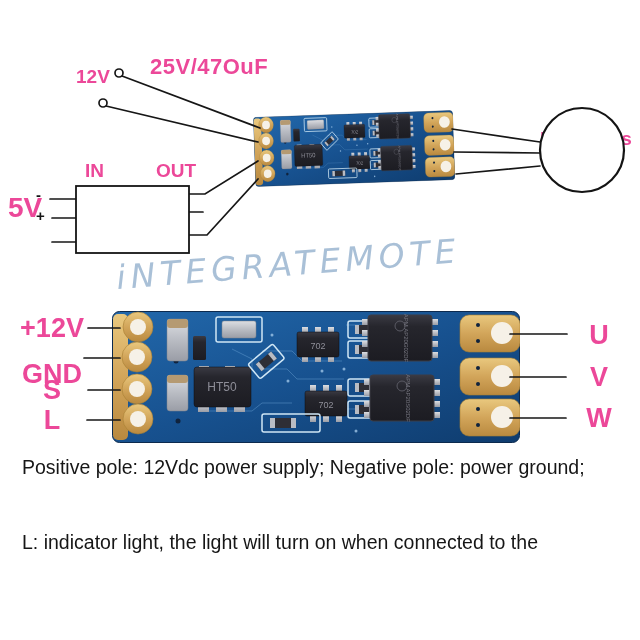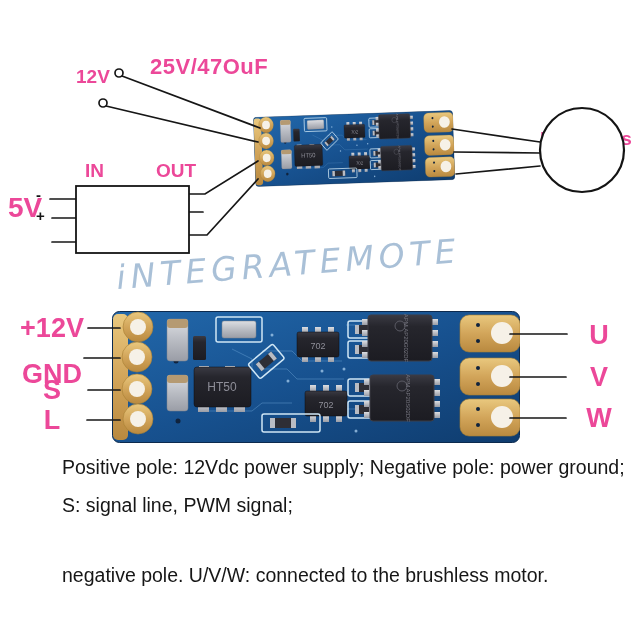--- a/index.html
+++ b/index.html
@@ -26,21 +26,21 @@
 
   .pcb-main{left:112px;top:311px;width:408px;height:132px;z-index:2;}
   .pcb-small{left:253px;top:117px;width:408px;height:132px;z-index:2;
              transform:rotate(-2deg) scale(0.49,0.53);transform-origin:0 0;}
 
   .ann{left:0;top:0;z-index:3;}
 
   .pin-left{width:100px;left:2px;text-align:center;font-size:27px;font-weight:600;z-index:4;}
   .pin-right{width:46px;left:576px;text-align:center;font-size:27px;font-weight:600;z-index:4;}
 
-  .desc{position:absolute;left:22px;font-size:19.5px;font-weight:400;white-space:nowrap;z-index:4;margin-left:40px;}
+  .desc{position:absolute;left:22px;font-size:19.5px;font-weight:400;white-space:nowrap;z-index:4;}
 </style>
 </head>
 <body>
 
 <div class="stage">
 
   <div class="lbl watermark">iNTEGRATEMOTE</div>
 
   <svg width="0" height="0" style="position:absolute">
     <defs>
@@ -310,16 +310,15 @@
   <div class="lbl pin-left" style="top:313px;">+12V</div>
   <div class="lbl pin-left" style="top:359px;">GND</div>
   <div class="lbl pin-left" style="top:375px;">S</div>
   <div class="lbl pin-left" style="top:405px;">L</div>
 
   <div class="lbl pin-right" style="top:320px;">U</div>
   <div class="lbl pin-right" style="top:362px;">V</div>
   <div class="lbl pin-right" style="top:403px;">W</div>
 
   <div class="desc" style="top:456px;">Positive pole: 12Vdc power supply; Negative pole: power ground;</div>
-  <div class="desc" style="top:494px;">S: signal line, PWM signal;</div>
-  <div class="desc" style="top:564px;">negative pole. U/V/W: connected to the brushless motor.</div>
+  <div class="desc" style="top:531px;">L: indicator light, the light will turn on when connected to the</div>
 
 </div>
 
 </body></html>

